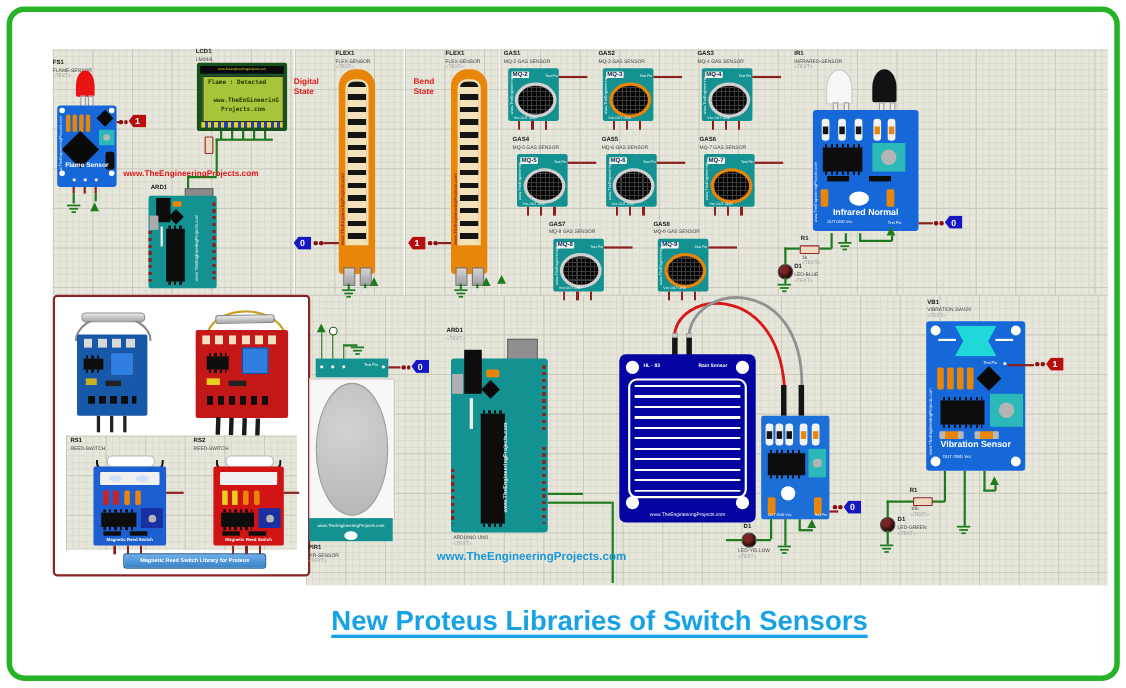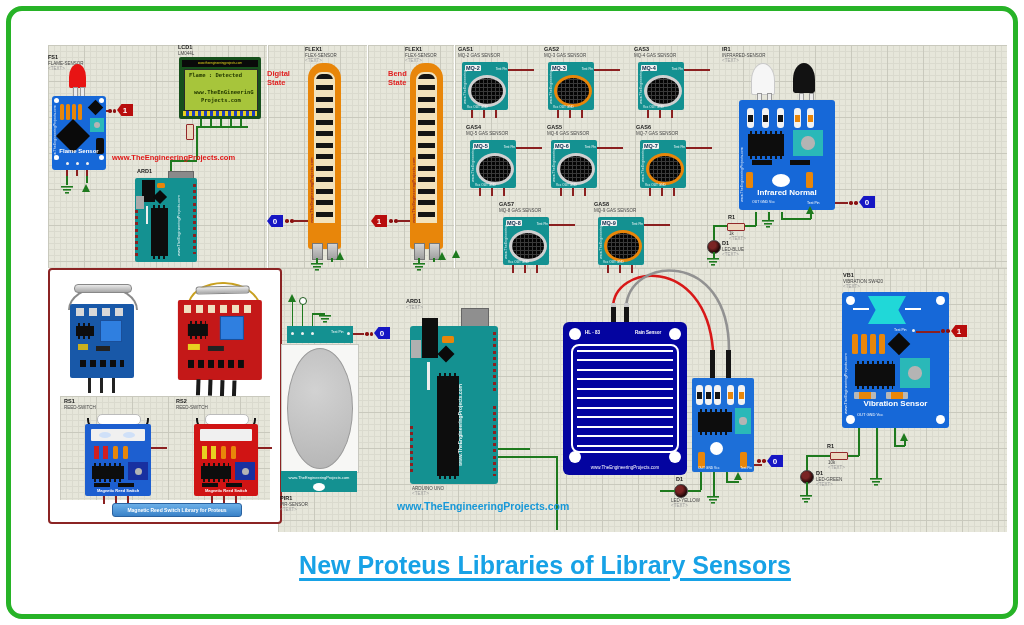--- a/index.html
+++ b/index.html
@@ -202,21 +202,21 @@
   <div class="dot" style="left:290px;top:219px"></div>
   <div class="wr" style="left:294px;top:220px;width:14px;height:1.5px"></div>
 </div>
 
 <div>
   <div class="clabel" style="left:405px;top:46px">
     <div class="ref">FLEX1</div>
     <div>FLEX-SENSOR</div>
     <div class="ph">&lt;TEXT&gt;</div>
   </div>
-  <div class="state" style="left:388px;top:70px">
+  <div class="state" style="left:376px;top:70px">
     <div>Bend</div>
     <div>State</div>
   </div>
   <div class="flexs" style="left:410px;top:63px">
     <div class="flexin"></div>
     <div class="fvwm" style="left:1px;top:20px;height:140px">www.TheEngineeringProjects.com</div>
   </div>
   <div class="fpad" style="left:414px;top:243px"></div>
   <div class="fpad" style="left:429px;top:243px"></div>
   <div class="w" style="left:418px;top:258px;width:1.5px;height:5px"></div>
@@ -629,21 +629,21 @@
   <div class="w" style="left:726px;top:481px;width:13px;height:1.5px"></div>
   <div class="pwr" style="left:734px;top:472px"></div>
 </div>
 
 <div>
   <div class="clabel" style="left:843px;top:272px">
     <div class="ref">VB1</div>
     <div>VIBRATION SW420</div>
     <div class="ph">&lt;TEXT&gt;</div>
   </div>
-  <div class="abs" style="left:842px;top:292px;width:107px;height:136px;background:#1668d8;border-radius:3px">
+  <div class="abs" style="left:842px;top:292px;width:90px;height:136px;background:#1668d8;border-radius:3px">
     <div class="cornr" style="left:4px;top:4px;width:9px;height:9px"></div>
     <div class="cornr" style="right:4px;top:4px;width:9px;height:9px"></div>
     <div class="cornr" style="left:4px;bottom:4px;width:9px;height:9px"></div>
     <div class="cornr" style="right:4px;bottom:4px;width:9px;height:9px"></div>
     <div class="abs" style="left:26px;top:4px;width:38px;height:28px;background:#20d8d8;clip-path:polygon(0 0,100% 0,80% 50%,100% 100%,0 100%,20% 50%)"></div>
     <div class="abs" style="left:11px;top:16px;width:16px;height:2px;background:#fff"></div>
     <div class="abs" style="left:63px;top:16px;width:16px;height:2px;background:#fff"></div>
     <div class="plabel" style="left:52px;top:36px;font-size:3.5px">Test Pin</div>
     <div class="pin3" style="left:70px;top:37px"></div>
     <div class="ocap" style="left:10px;top:42px;width:6px;height:20px"></div>
@@ -684,13 +684,13 @@
   <div class="w" style="left:806px;top:482px;width:1.5px;height:13px"></div>
   <div class="gnd" style="left:800px;top:495px"></div>
   <div class="w" style="left:876px;top:428px;width:1.5px;height:50px"></div>
   <div class="gnd" style="left:870px;top:478px"></div>
   <div class="w" style="left:894px;top:428px;width:1.5px;height:18px"></div>
   <div class="w" style="left:894px;top:445px;width:11px;height:1.5px"></div>
   <div class="w" style="left:904px;top:441px;width:1.5px;height:5px"></div>
   <div class="pwr" style="left:900px;top:433px"></div>
 </div>
 
-<div class="title"><span>New Proteus Libraries of Library Sensors</span></div>
+<div class="title"><span>New Proteus Libraries of Switch Sensors</span></div>
 
 </body></html>

